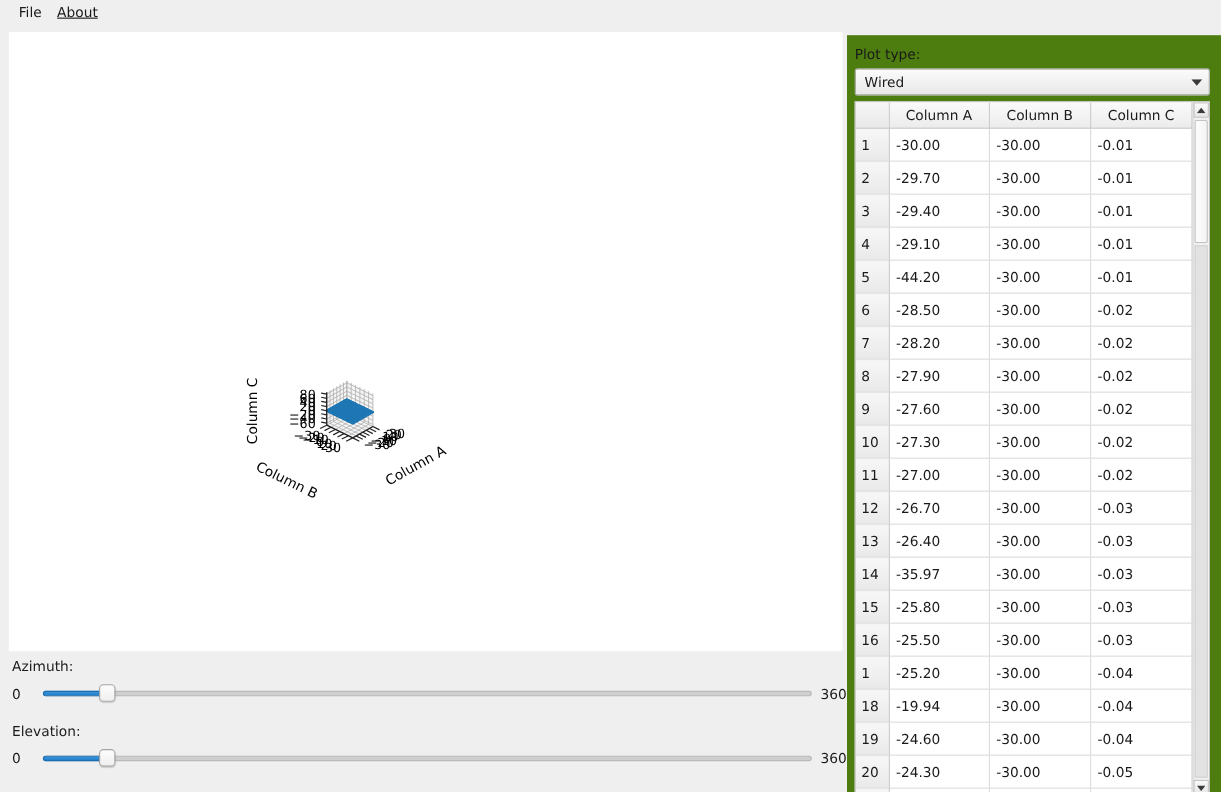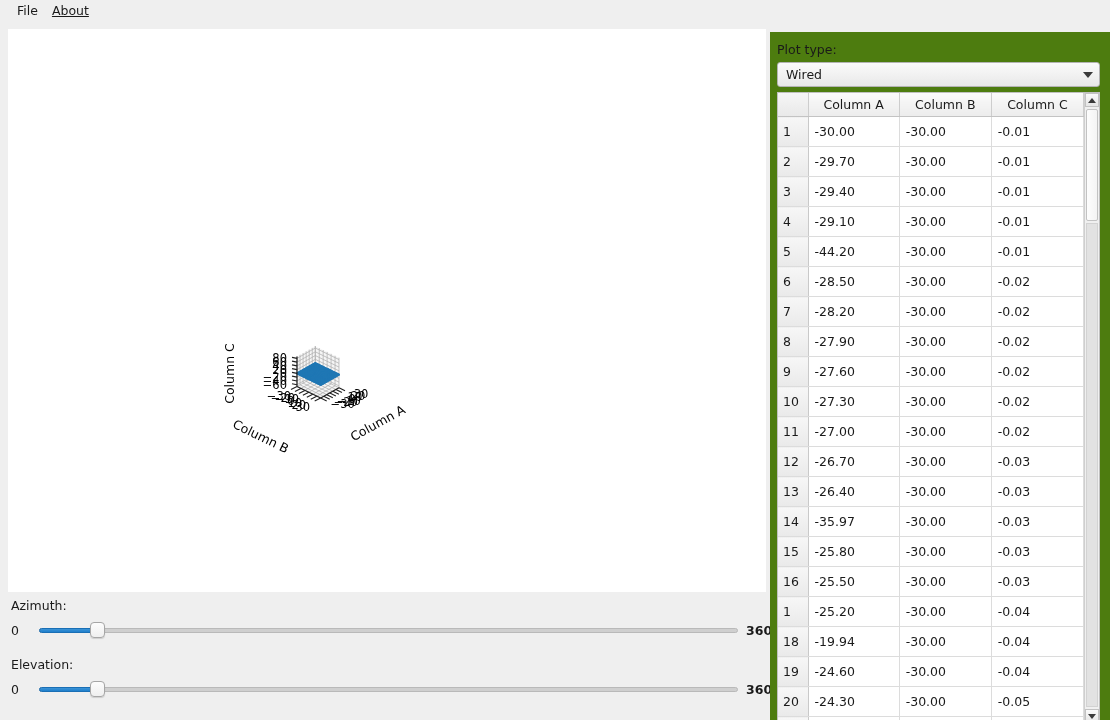--- a/index.html
+++ b/index.html
@@ -58,21 +58,21 @@
   .slider-row {
     position: absolute; left: 0; top: 22px;
     width: 770px; height: 20px;
     display: flex; align-items: center;
   }
   .slider-min, .slider-max {
     font-size: 12.5px; color: #1a1a1a;
     width: 24px; flex: 0 0 auto;
   }
   .slider-min { text-align: left; padding-left: 11px; }
-  .slider-max { text-align: left; padding-left: 6px; font-weight: bold; }
+  .slider-max { text-align: left; padding-left: 6px; }
   .slider-track-wrap {
     position: relative;
     flex: 1 1 auto;
     height: 18px;
     margin: 0 2px 0 4px;
   }
   .slider-groove {
     position: absolute; left: 0; right: 0; top: 7px;
     height: 5px;
     border-radius: 3px;

